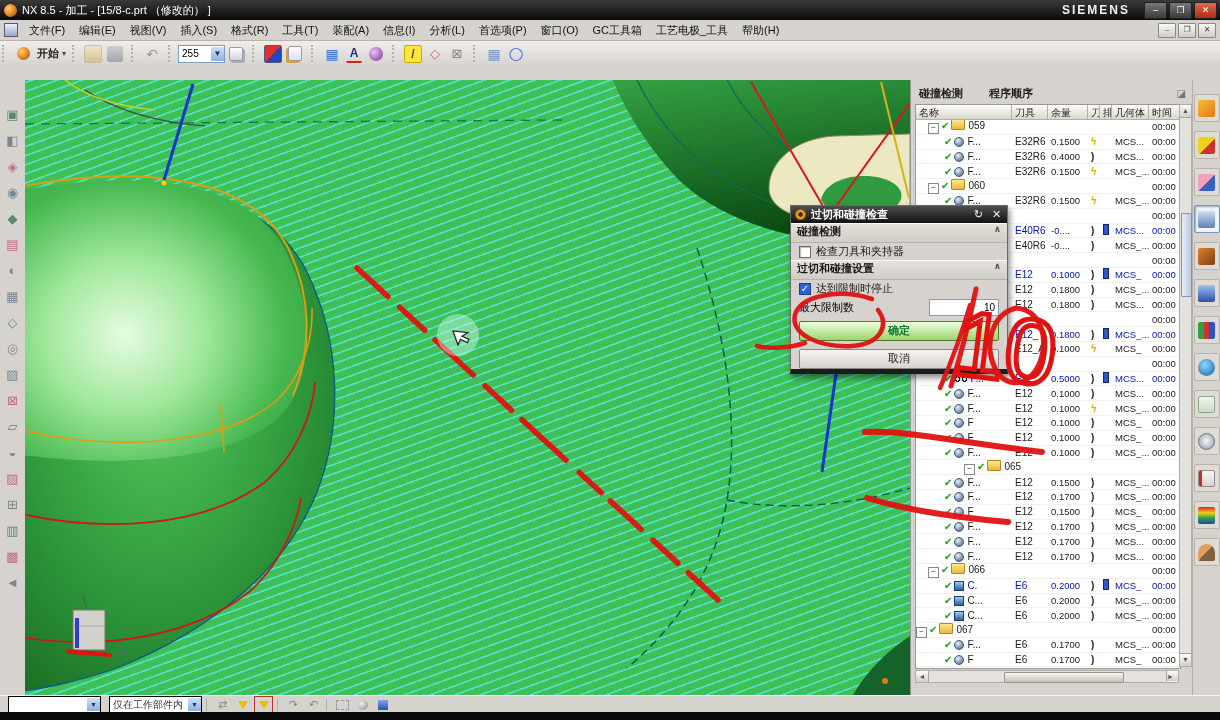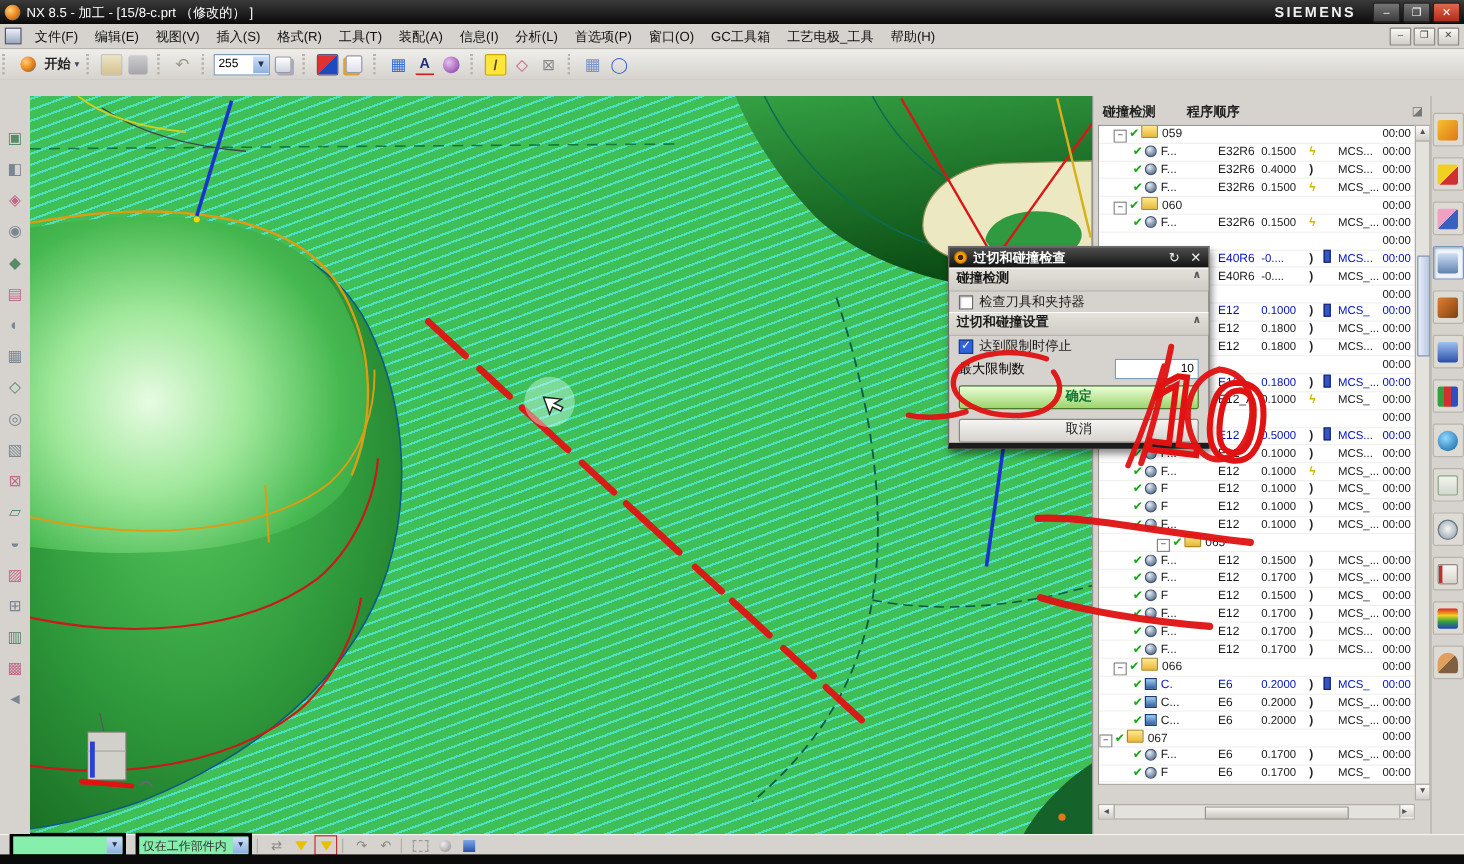--- a/index.html
+++ b/index.html
@@ -157,21 +157,21 @@
   .dfield input{margin-left:auto;width:62px;height:15px;border:1px solid #7f9db9;background:#fff;
     font-size:10px;text-align:right;padding:0 3px;font-family:inherit;}
   .dbuttons{display:flex;justify-content:flex-end;gap:8px;padding:4px 8px 0;flex-direction:column;}
   .pbtn{min-width:52px;height:18px;font-size:11px;text-align:center;line-height:17px;border-radius:2px;}
   .pbtn.ok{background:linear-gradient(#eaffd8,#9ed46e);border:1px solid #4a7a2a;color:#173;font-weight:bold;}
   .pbtn.cancel{background:linear-gradient(#f6f5f2,#d6d3ce);border:1px solid #8a8880;color:#222;}
 
   
   .statusbar{position:absolute;left:0;top:695px;width:100%;height:17px;background:#d6d3ce;
     border-top:1px solid #f4f3f0;display:flex;align-items:center;font-size:10px;}
-  .scombo{display:flex;align-items:center;height:15px;background:#86efac;border:3px solid #000000;margin-left:8px;}
+  .scombo{display:flex;align-items:center;height:15px;background:#ffffff;border:1px solid #000000;margin-left:8px;}
   .scombo .val{min-width:72px;padding:0 3px;color:#333;white-space:nowrap;}
   .scombo .cb{width:13px;height:13px;background:linear-gradient(#cfe0f8,#8fb0e0);font-size:7px;
     text-align:center;line-height:13px;color:#234;}
   .si{width:17px;height:15px;margin-left:3px;display:flex;align-items:center;justify-content:center;font-size:11px;color:#8a8880;}
   .si .funnel{width:0;height:0;border-left:5px solid transparent;border-right:5px solid transparent;border-top:8px solid #e8c000;}
   .si.boxed{border:1px solid #c03030;}
   .si .dash{width:11px;height:8px;border:1px dashed #999;}
   .si .orb{width:10px;height:10px;border-radius:50%;background:radial-gradient(circle at 35% 35%,#eee,#888);}
   .si .cube{width:10px;height:10px;background:linear-gradient(#7fa8e8,#2a50a8);}
   .sep{width:1px;height:12px;background:#b0aca4;margin:0 4px;}
@@ -385,20 +385,29 @@
     </svg>
   </div>
 
   <div class="navigator">
     <div class="nav-header">
       <span>碰撞检测</span>
       <span class="vname">程序顺序</span>
       <span class="pin">◪</span>
     </div>
     <div class="nav-table">
+      <div class="thead" id="thead">
+          <span class="th" style="width: 96px;">名称</span>
+          <span class="th" style="width: 36px;">刀具</span>
+          <span class="th" style="width: 40px;">余量</span>
+          <span class="th" style="width: 12px;">刀</span>
+          <span class="th" style="width: 12px;">排</span>
+          <span class="th" style="width: 37px;">几何体</span>
+          <span class="th" style="width: 31px;">时间</span>
+        </div>
       <div class="rows" id="rows">
           <div class="r">
             <span class="c" style="width: 96px; padding-left: 12px;"><span class="pmbox">−</span><span class="chk">✔</span><span class="fold"></span><span>059</span></span>
             <span class="c" style="width: 36px;"></span>
             <span class="c num" style="width: 40px;"></span>
             <span class="c pcres" style="width: 12px;"></span>
             <span class="c" style="width: 12px;"></span>
             <span class="c num" style="width: 37px;"></span>
             <span class="c num" style="width: 31px;">00:00</span>
           </div>

